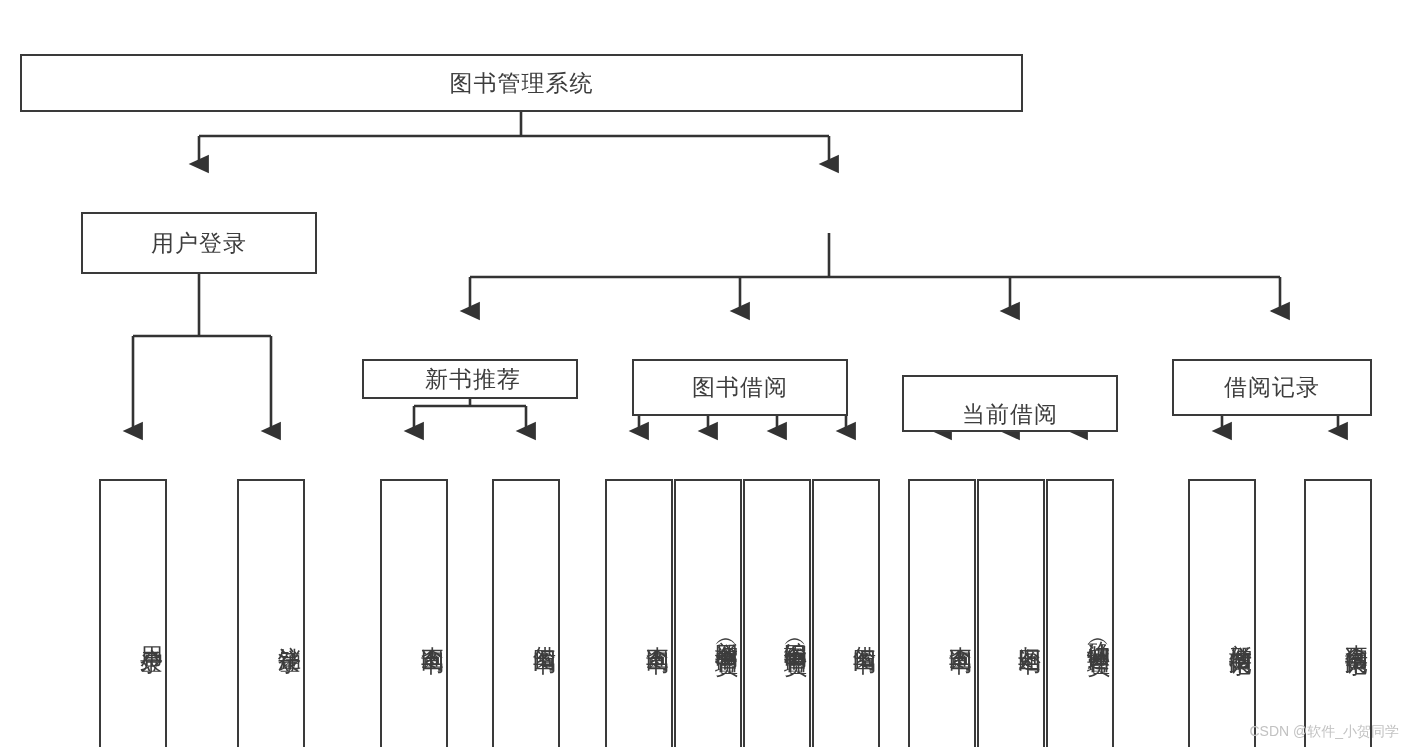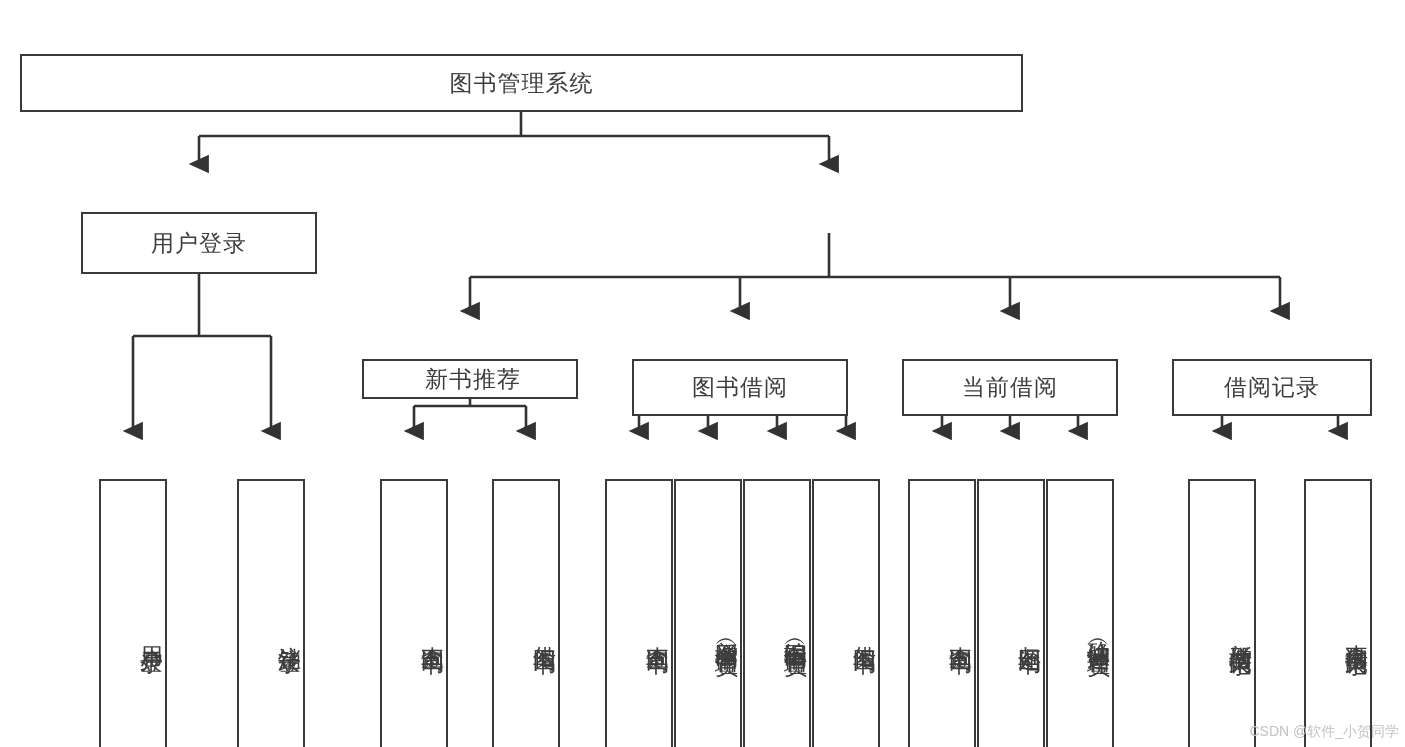--- a/index.html
+++ b/index.html
@@ -132,21 +132,21 @@
 
 
   <div class="node node-h" style="left:362px; top:317px; width:216px; height:40px;padding-left:6px;">
     <span>新书推荐</span>
   </div>
 
   <div class="node node-h" style="left:632px; top:317px; width:216px; height:57px;">
     <span>图书借阅</span>
   </div>
 
-  <div class="node node-h" style="left:902px; top:317px; width:216px; height:57px;">
+  <div class="node node-h" style="left:902px; top:333px; width:216px; height:57px;align-items:flex-end;">
     <span>当前借阅</span>
   </div>
 
   <div class="node node-h" style="left:1172px; top:317px; width:200px; height:57px;">
     <span>借阅记录</span>
   </div>
 
   <div class="node node-v" style="left:99px; top:437px; width:68px; height:298px;">
     <span>用户登录</span>
   </div>

